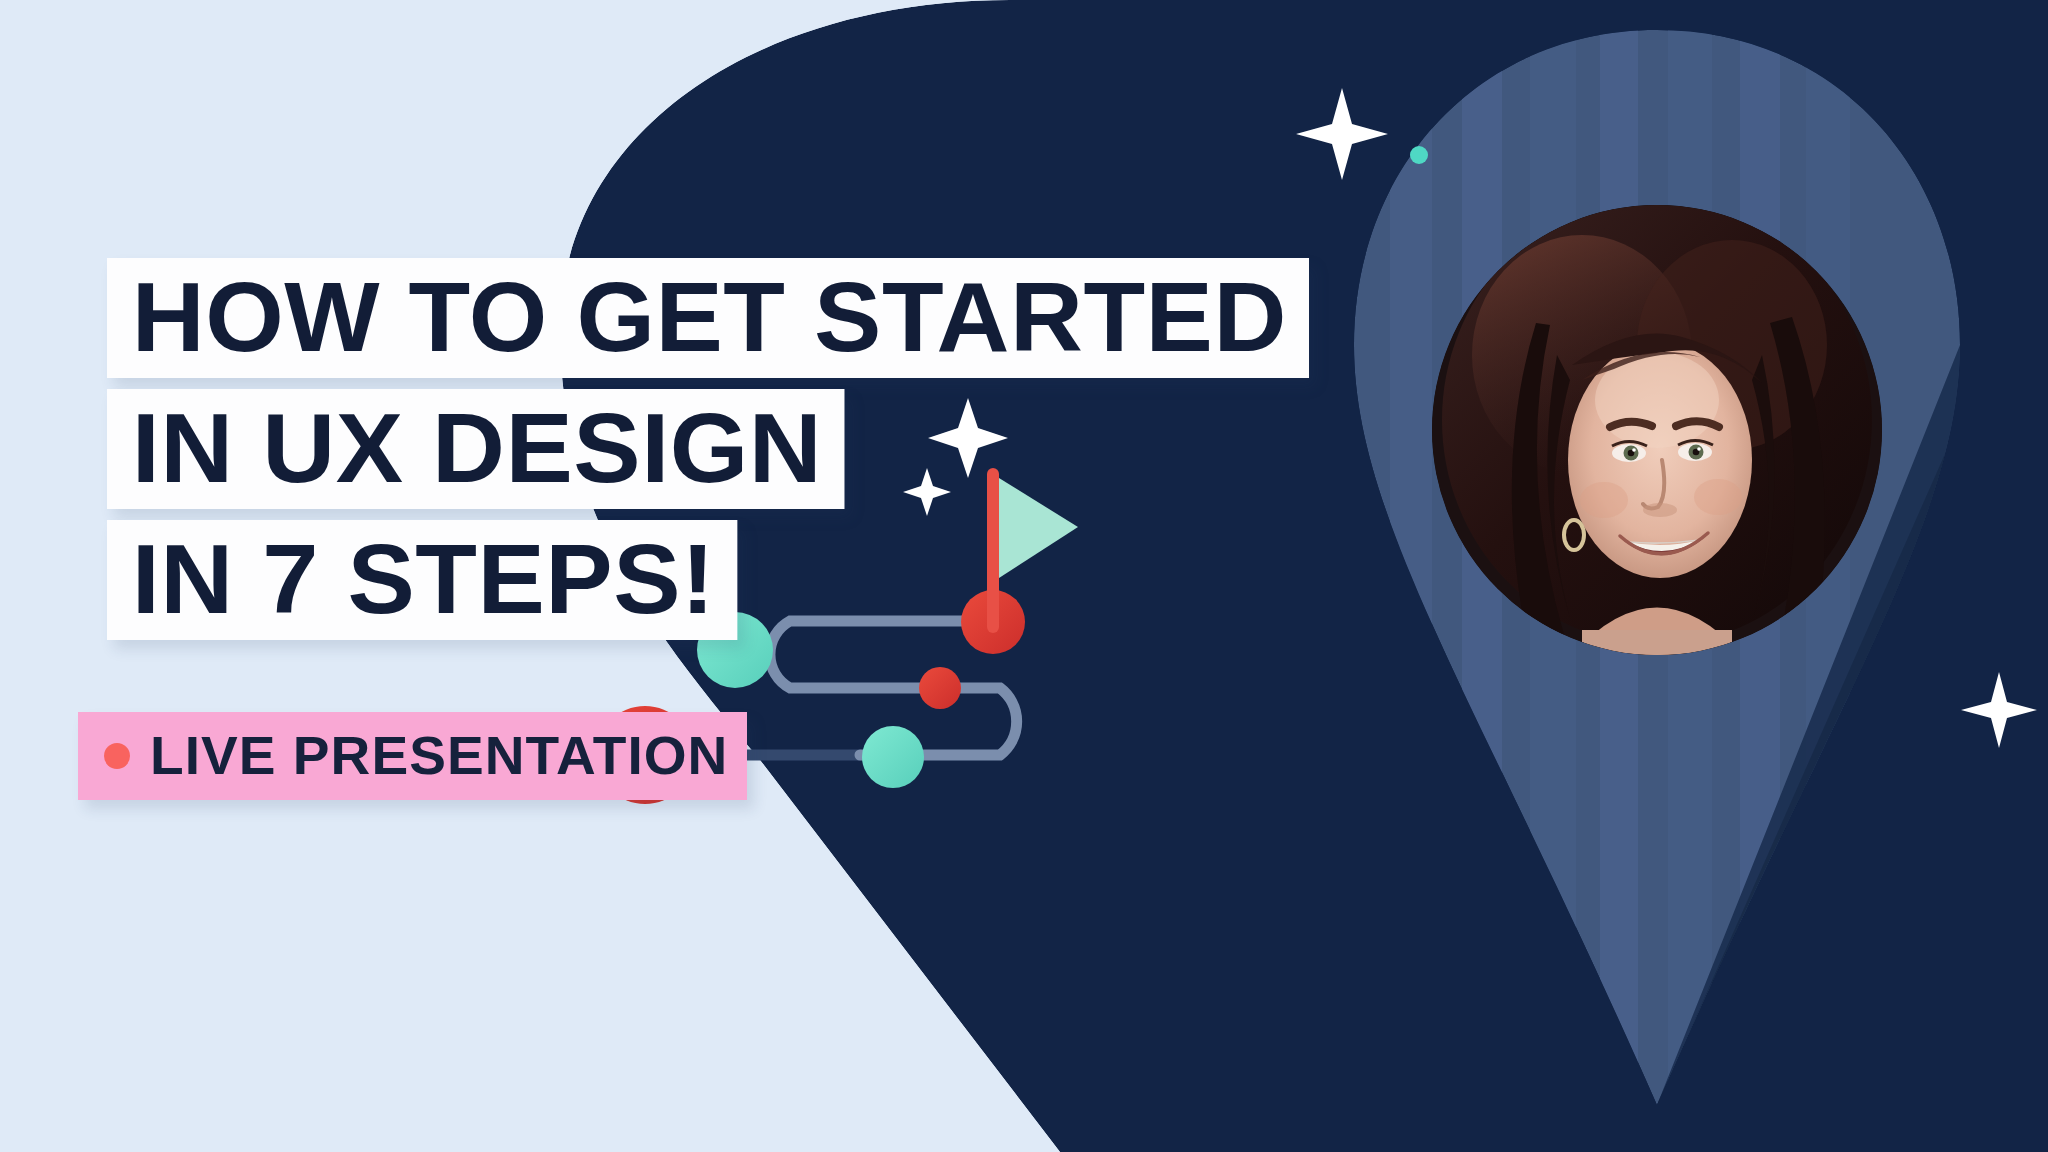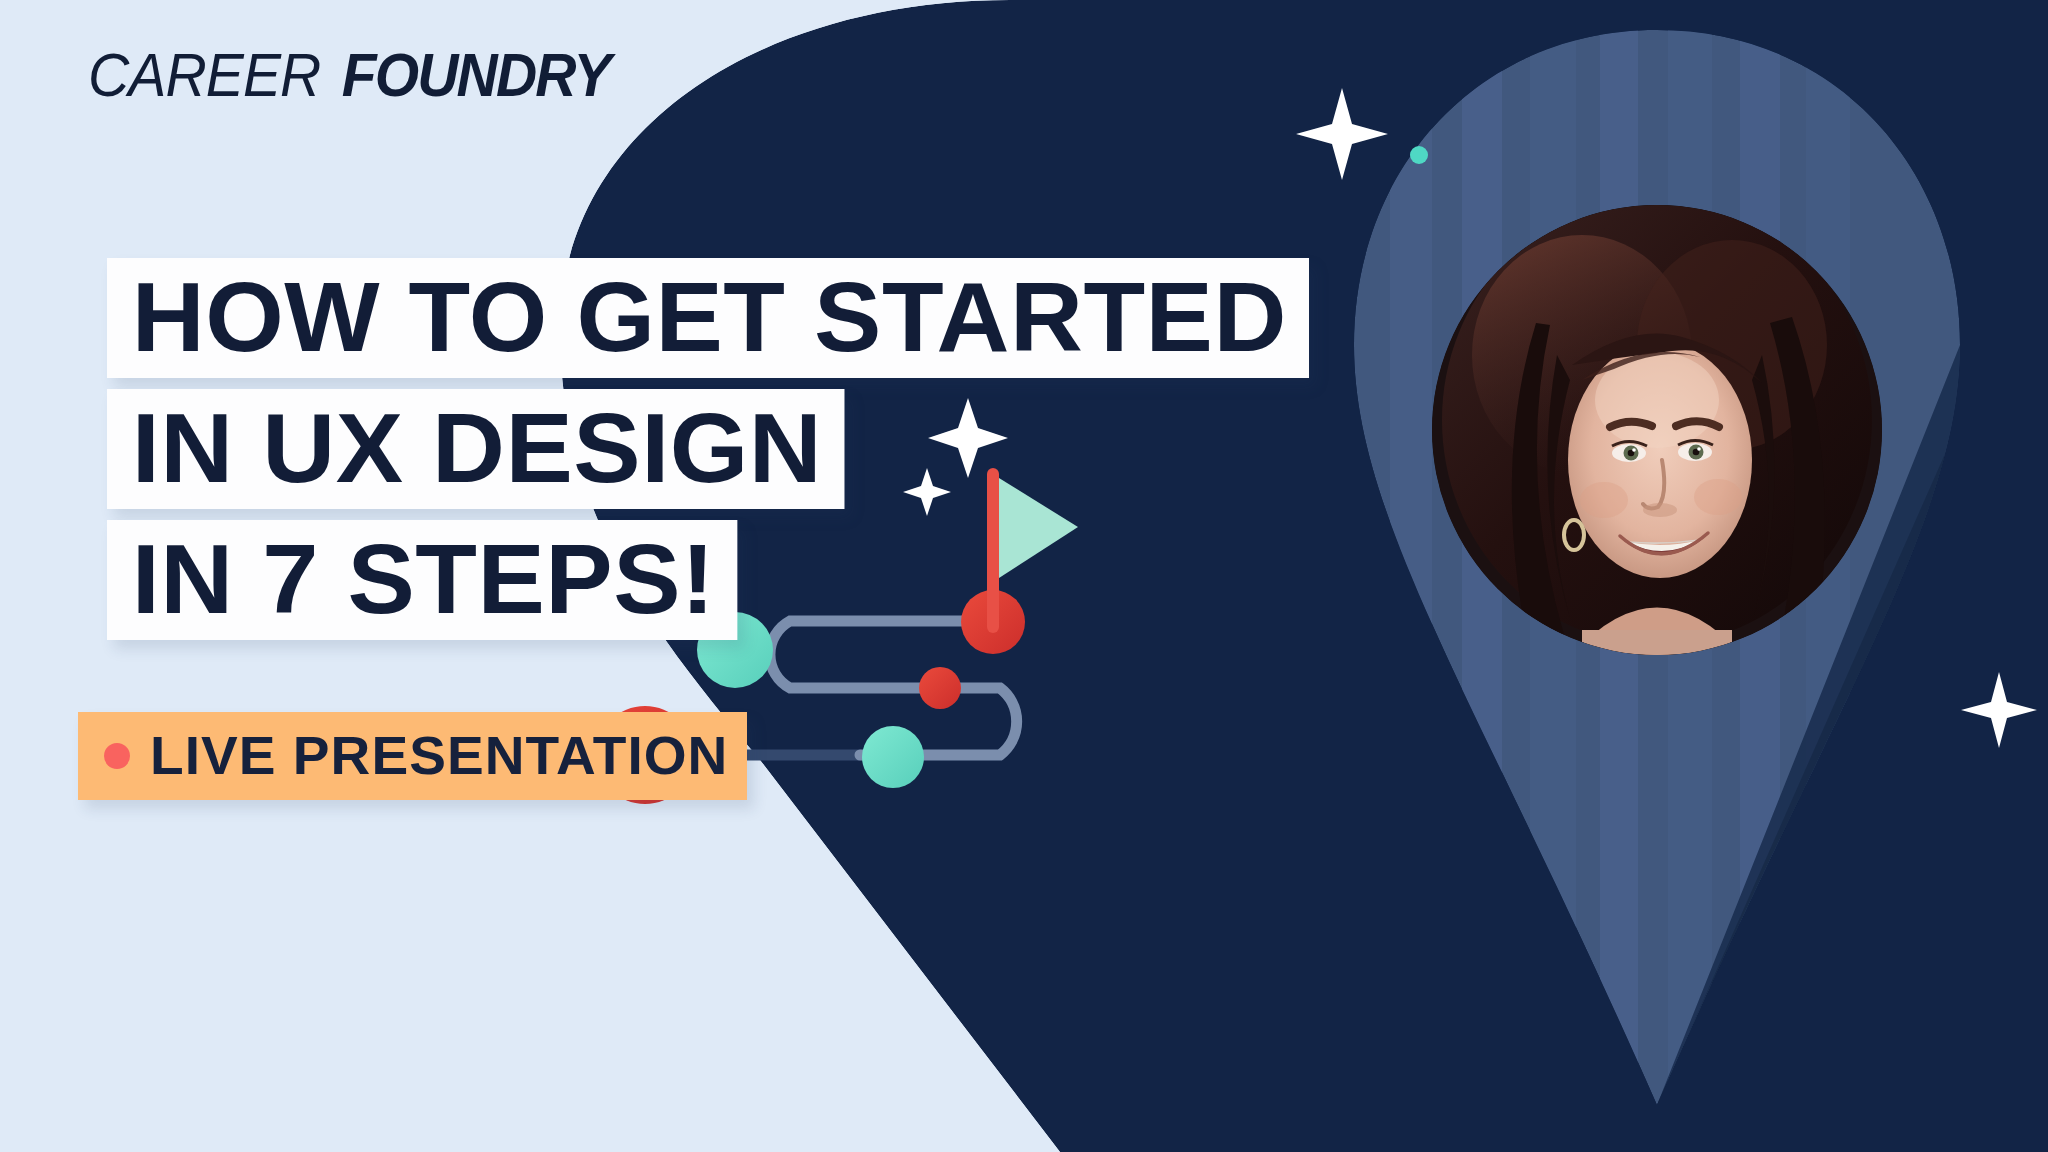--- a/index.html
+++ b/index.html
@@ -66,21 +66,21 @@
     white-space:nowrap;
     box-shadow:7px 9px 13px rgba(40,60,100,0.13);
     transform:scaleX(1.03);
     transform-origin:left center;
     margin-bottom:11px;
   }
 
   
   #live-badge {
     position:absolute; left:78px; top:712px;
-    background:#fdba74;
+    background:#f9a8d4;
     box-shadow:7px 9px 13px rgba(40,60,100,0.13);
     padding:16px 30px 18px 26px;
     display:flex; align-items:center; gap:20px;
     z-index:40;
   }
   #live-dot {
     width:26px; height:26px; border-radius:50%;
     background:#f9635f; flex:0 0 auto;
     margin-top:2px;
   }
@@ -206,23 +206,20 @@
 
     <g fill="#ffffff">
       <path d="M1342 88 L1352 124 L1388 134 L1352 144 L1342 180 L1332 144 L1296 134 L1332 124 Z"></path>
       <circle cx="1419" cy="155" r="9" fill="#4fd8c4"></circle>
       <path d="M968 398 L978 428 L1008 438 L978 448 L968 478 L958 448 L928 438 L958 428 Z"></path>
       <path d="M927 468 L933 486 L951 492 L933 498 L927 516 L921 498 L903 492 L921 486 Z"></path>
       <path d="M1999 672 L2007 702 L2037 710 L2007 718 L1999 748 L1991 718 L1961 710 L1991 702 Z"></path>
     </g>
   </svg>
 
-  <div id="logo">
-    <span class="lw">CAREER</span><span class="lb">FOUNDRY</span>
-  </div>
 
   <div id="headline">
     <div class="hl-row">HOW TO GET STARTED</div>
     <div class="hl-row">IN UX DESIGN</div>
     <div class="hl-row">IN 7 STEPS!</div>
   </div>
 
   <div id="live-badge">
     <span id="live-dot"></span>
     <span id="live-label">LIVE PRESENTATION</span>

